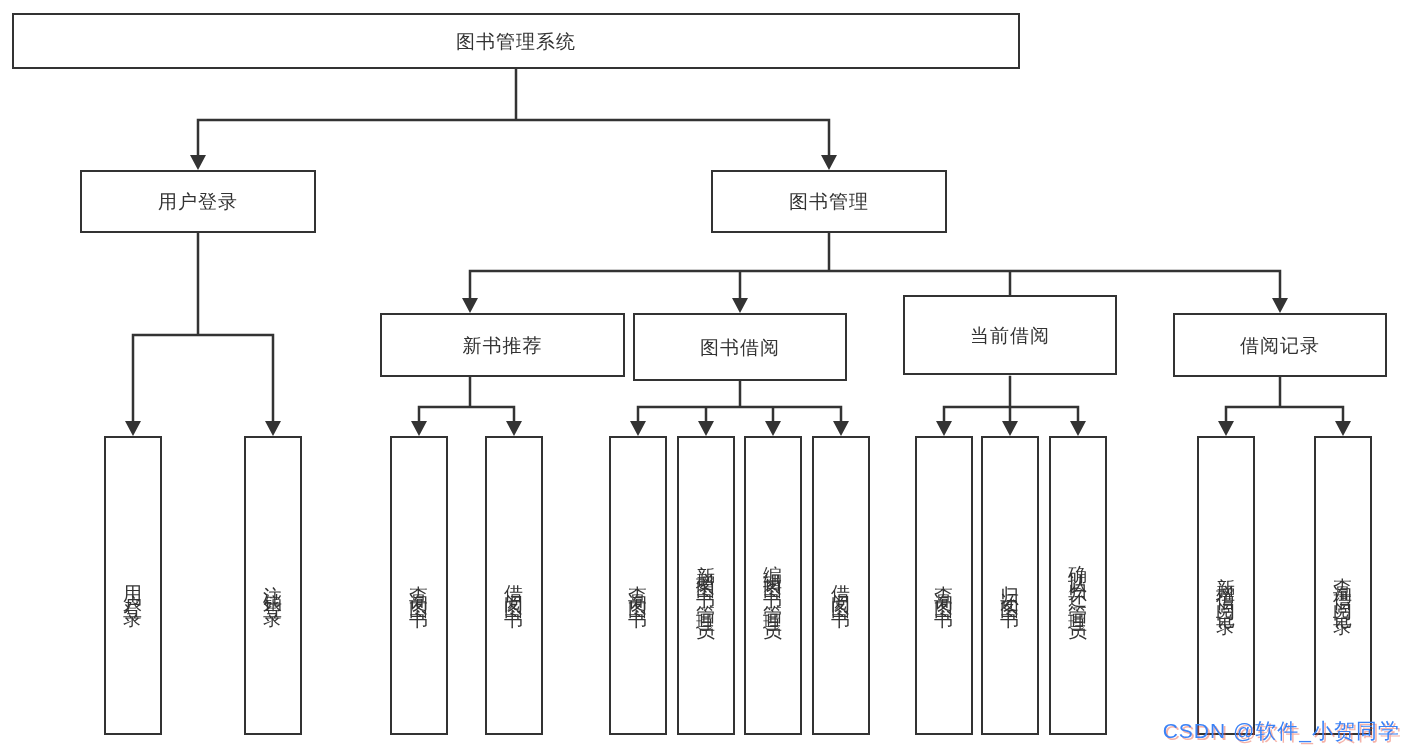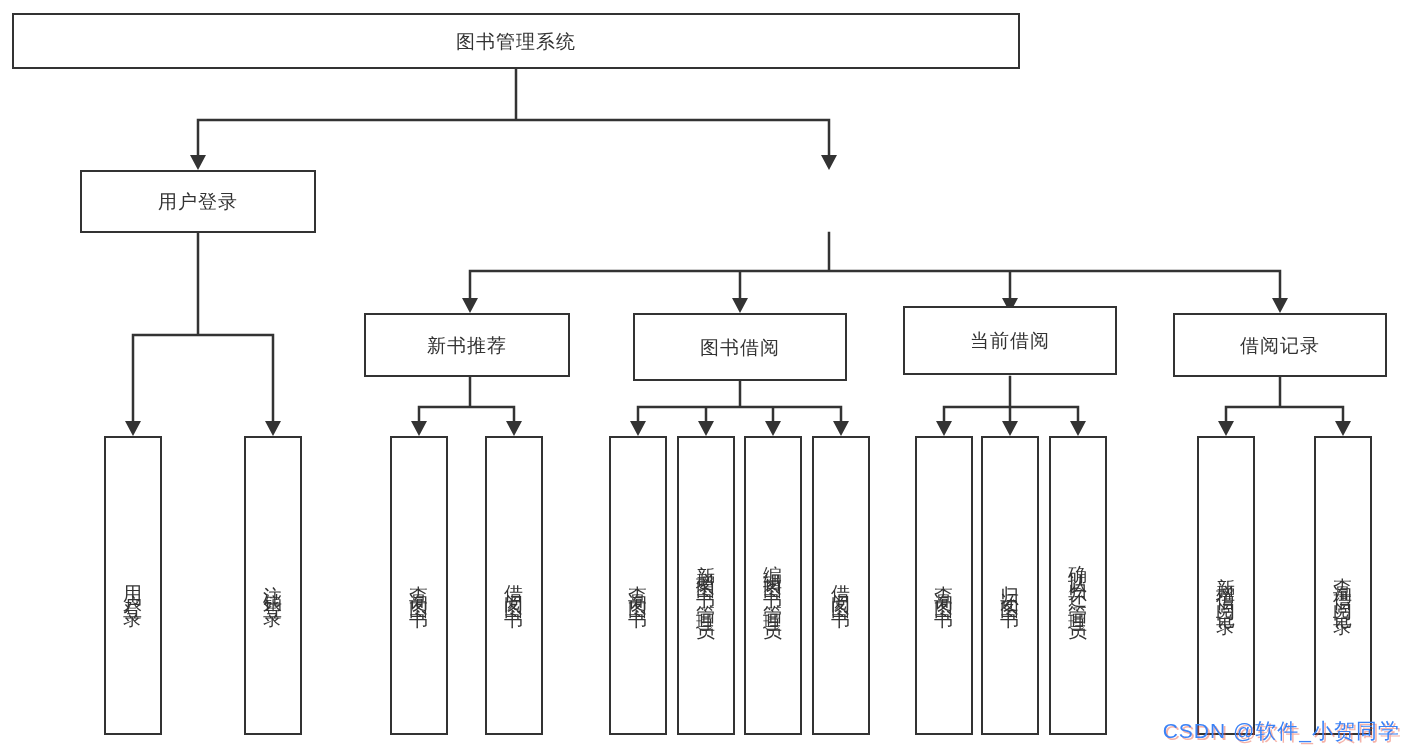--- a/index.html
+++ b/index.html
@@ -93,28 +93,31 @@
     </g>
   </svg>
 
   <div class="box h-box" style="left:12px;top:13px;width:1008px;height:56px">
     <span>图书管理系统</span>
   </div>
 
   <div class="box h-box" style="left:80px;top:170px;width:236px;height:63px">
     <span>用户登录</span>
   </div>
+  <div class="box h-box" style="left:711px;top:170px;width:236px;height:63px">
+    <span>图书管理</span>
+  </div>
 
-  <div class="box h-box" style="left:364px;top:313px;width:206px;height:64px">
+  <div class="box h-box" style="left:380px;top:313px;width:245px;height:64px">
     <span>新书推荐</span>
   </div>
   <div class="box h-box" style="left:633px;top:313px;width:214px;height:68px">
     <span>图书借阅</span>
   </div>
-  <div class="box h-box" style="left:903px;top:306px;width:214px;height:69px">
+  <div class="box h-box" style="left:903px;top:295px;width:214px;height:80px">
     <span>当前借阅</span>
   </div>
   <div class="box h-box" style="left:1173px;top:313px;width:214px;height:64px">
     <span>借阅记录</span>
   </div>
 
   <div class="box v-box" style="left:104px">
     <span>用户登录</span>
   </div>
   <div class="box v-box" style="left:244px">

